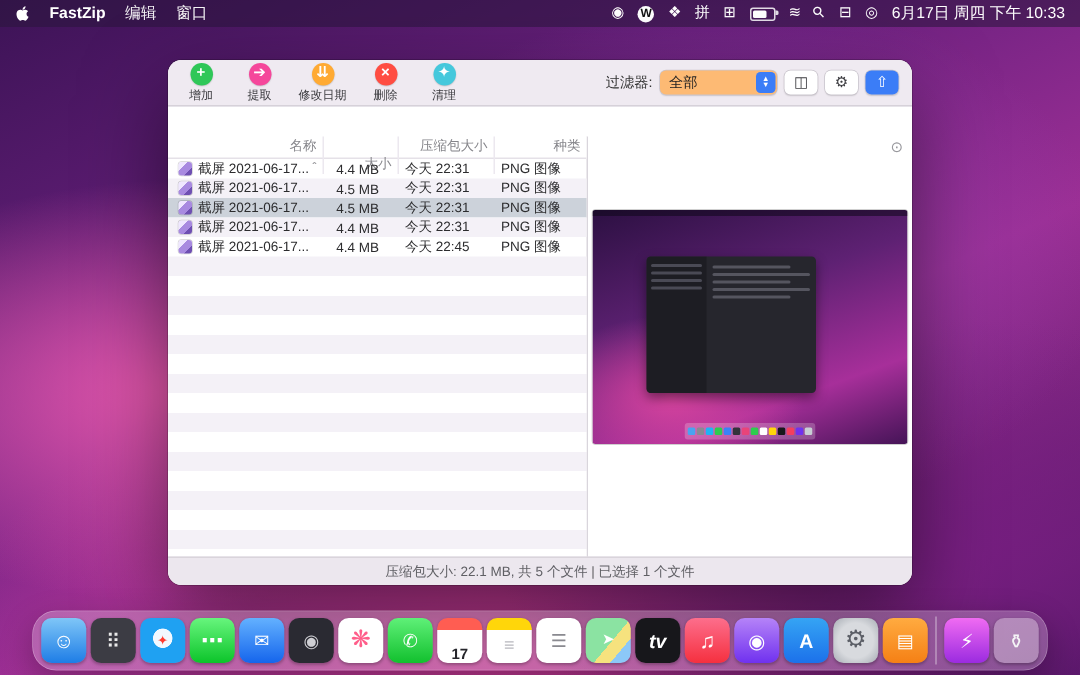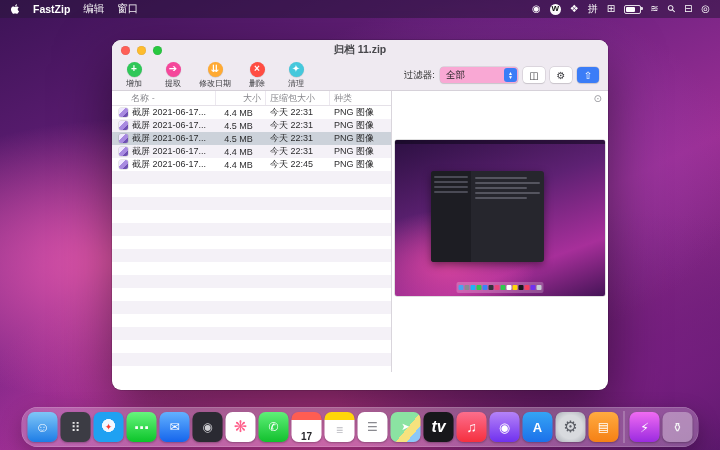--- a/index.html
+++ b/index.html
@@ -37,34 +37,34 @@
   .l-red{background:#ff5f57;} .l-yel{background:#febc2e;} .l-grn{background:#28c840;}
   .title{font-size:10.5px;font-weight:700;color:#47474b;}
   .toolbar{height:30px;background:#efeaf1;border-bottom:1px solid #d6d1d9;display:flex;align-items:center;
     padding:0 9px;gap:13px;}
   .tool{display:flex;flex-direction:column;align-items:center;min-width:26px;cursor:default;}
   .tool-ic{width:15px;height:15px;border-radius:50%;color:#fff;font-size:10px;font-weight:700;
     display:flex;align-items:center;justify-content:center;line-height:1;box-shadow:0 .5px 1px rgba(0,0,0,.2);}
   .tool-lb{font-size:8px;color:#3a3a3e;margin-top:1px;white-space:nowrap;}
   .filter{margin-left:auto;display:flex;align-items:center;gap:5px;}
   .filter-label{font-size:9.5px;color:#333;}
-  .dropdown{width:72px;height:16px;background:#f9a8d4;border-radius:4px;position:relative;
+  .dropdown{width:72px;height:16px;background:#fdba74;border-radius:4px;position:relative;
     box-shadow:0 0 0 .5px #c9c4cc,0 .5px 1px rgba(0,0,0,.15);display:flex;align-items:center;
     font-size:9.5px;color:#222;padding-left:6px;}
   .stepper{position:absolute;right:1px;top:1px;bottom:1px;width:13px;background:#3b7df7;border-radius:3px;
     display:flex;flex-direction:column;align-items:center;justify-content:center;color:#fff;font-size:5px;line-height:4px;}
   .sbtn{width:22px;height:16px;background:#fff;border-radius:4px;display:flex;align-items:center;justify-content:center;
     box-shadow:0 0 0 .5px #c9c4cc,0 .5px 1px rgba(0,0,0,.15);font-size:10px;color:#3c3c40;}
   .sbtn.blue{background:#3b7df7;color:#fff;}
   
   .content{position:absolute;top:51px;left:0;right:0;bottom:18px;display:flex;}
   .table{width:279px;border-right:1px solid #d9d5dc;display:flex;flex-direction:column;background:#fff;}
   .thead{height:14px;display:grid;grid-template-columns:104px 50px 64px 1fr;align-items:center;
     font-size:9px;color:#86868b;border-bottom:1px solid #e5e1e8;background:#fff;}
-  .th{padding:0 4px;white-space:nowrap;height:100%;display:flex;align-items:flex-end;}
+  .th{padding:0 4px;white-space:nowrap;height:100%;display:flex;align-items:flex-end;flex-direction:column;}
   .th:not(:last-child){border-right:1px solid #ece8ef;}
   .th-name{padding-left:19px;gap:3px;}
   .th-size{justify-content:flex-end;}
   .sort{font-size:8px;color:#86868b;}
   .row{height:13px;display:grid;grid-template-columns:20px 84px 50px 64px 1fr;align-items:center;
     font-size:9px;color:#2c2c2e;}
   .row.alt{background:#f4f1f7;}
   .row.selected{background:#ccd2da;}
   .fic{width:9px;height:9px;border-radius:2px;margin-left:7px;
     background:linear-gradient(135deg,#efe7ff 0 35%,#a88ae0 35% 70%,#6e4fb2 70%);
@@ -129,32 +129,25 @@
       <span class="si" data-name="shortcuts-icon">❖</span>
       <span class="si" data-name="input-method-icon">拼</span>
       <span class="si" data-name="screen-mirroring-icon">⊞</span>
       <span class="battery" data-name="battery-icon">
           <i class="bfill"></i>
         </span>
       <span class="si" data-name="wifi-icon">≋</span>
       <span class="si" data-name="spotlight-icon">⚲</span>
       <span class="si" data-name="control-center-icon">⊟</span>
       <span class="si" data-name="siri-icon">◎</span>
+      <span class="clock" data-name="menu-clock">6月17日 周四 下午 10:33</span>
     </div>
   </div>
 
   <div class="window" data-name="fastzip-window">
-    <div class="titlebar" data-name="title-bar">
-      <div class="lights">
-        <span class="light l-red" data-name="close-button"></span>
-        <span class="light l-yel" data-name="minimize-button"></span>
-        <span class="light l-grn" data-name="zoom-button"></span>
-      </div>
-      <div class="title" data-name="window-title">归档 11.zip</div>
-    </div>
 
     <div class="toolbar" data-name="toolbar">
       <div class="tool" data-name="add-button">
         <span class="tool-ic" data-name="add-icon" style="background:#2fc758">+</span>
         <span class="tool-lb" data-name="add-label">增加</span>
       </div>
       <div class="tool" data-name="extract-button">
         <span class="tool-ic" data-name="extract-icon" style="background:#f5479b">➔</span>
         <span class="tool-lb" data-name="extract-label">提取</span>
       </div>
@@ -275,20 +268,23 @@
             <i style="background:#ffd60a"></i>
               <i style="background:#17171b"></i>
               <i style="background:#f43f5e"></i>
             <i style="background:#7031ef"></i>
               <i style="background:#c8cdd4"></i>
           </div>
         </div>
       </div>
     </div>
 
+    <div class="statusbar" data-name="status-bar">
+      <span data-name="status-text">压缩包大小: 22.1 MB, 共 5 个文件 | 已选择 1 个文件</span>
+    </div>
   </div>
 
   <div class="dock" data-name="dock">
     <div class="dock-icon" data-name="dock-finder" style="background:linear-gradient(180deg,#7fc6f7,#1e7de6)">
         <span class="g" data-name="finder-icon">☺</span>
       </div>
     <div class="dock-icon" data-name="dock-launchpad" style="background:#3c3c44;color:#e8e8e8;font-size:13px">
         <span class="g" data-name="launchpad-icon">⠿</span>
       </div>
     <div class="dock-icon" data-name="dock-safari" style="background:radial-gradient(circle at 50% 45%,#f2f8ff 0 28%,#1fa1f2 30%);color:#ff3b30;font-size:9px">
@@ -314,21 +310,21 @@
       </div>
     <div class="dock-icon" data-name="dock-notes" style="background:linear-gradient(180deg,#ffd60a 0 8px,#fff 8px);color:#b9b9bf;font-size:12px">
         <span class="g" data-name="notes-lines-icon">≡</span>
       </div>
     <div class="dock-icon" data-name="dock-reminders" style="background:#fff;color:#8a8a90;font-size:12px">
         <span class="g" data-name="reminders-list-icon">☰</span>
       </div>
     <div class="dock-icon" data-name="dock-maps" style="background:linear-gradient(130deg,#8be3a2 0 55%,#f6e27e 55% 75%,#8cc8f8 75%);font-size:10px">
         <span class="g" data-name="maps-arrow-icon">➤</span>
       </div>
-    <div class="dock-icon" data-name="dock-tv" style="background:#17171b;font-size:16px;font-weight:700">
+    <div class="dock-icon" data-name="dock-tv" style="background:#17171b;font-size:13px;font-weight:700">
         <span class="g" data-name="tv-icon">tv</span>
       </div>
     <div class="dock-icon" data-name="dock-music" style="background:linear-gradient(180deg,#fd6e8c,#f5303f);font-size:14px">
         <span class="g" data-name="music-note-icon">♫</span>
       </div>
     <div class="dock-icon" data-name="dock-podcasts" style="background:linear-gradient(180deg,#b583f8,#7031ef);font-size:13px">
         <span class="g" data-name="podcasts-icon">◉</span>
       </div>
     <div class="dock-icon" data-name="dock-app-store" style="background:linear-gradient(180deg,#35a4f4,#1c71ea);font-weight:700;font-size:13px">
         <span class="g" data-name="app-store-icon">A</span>

